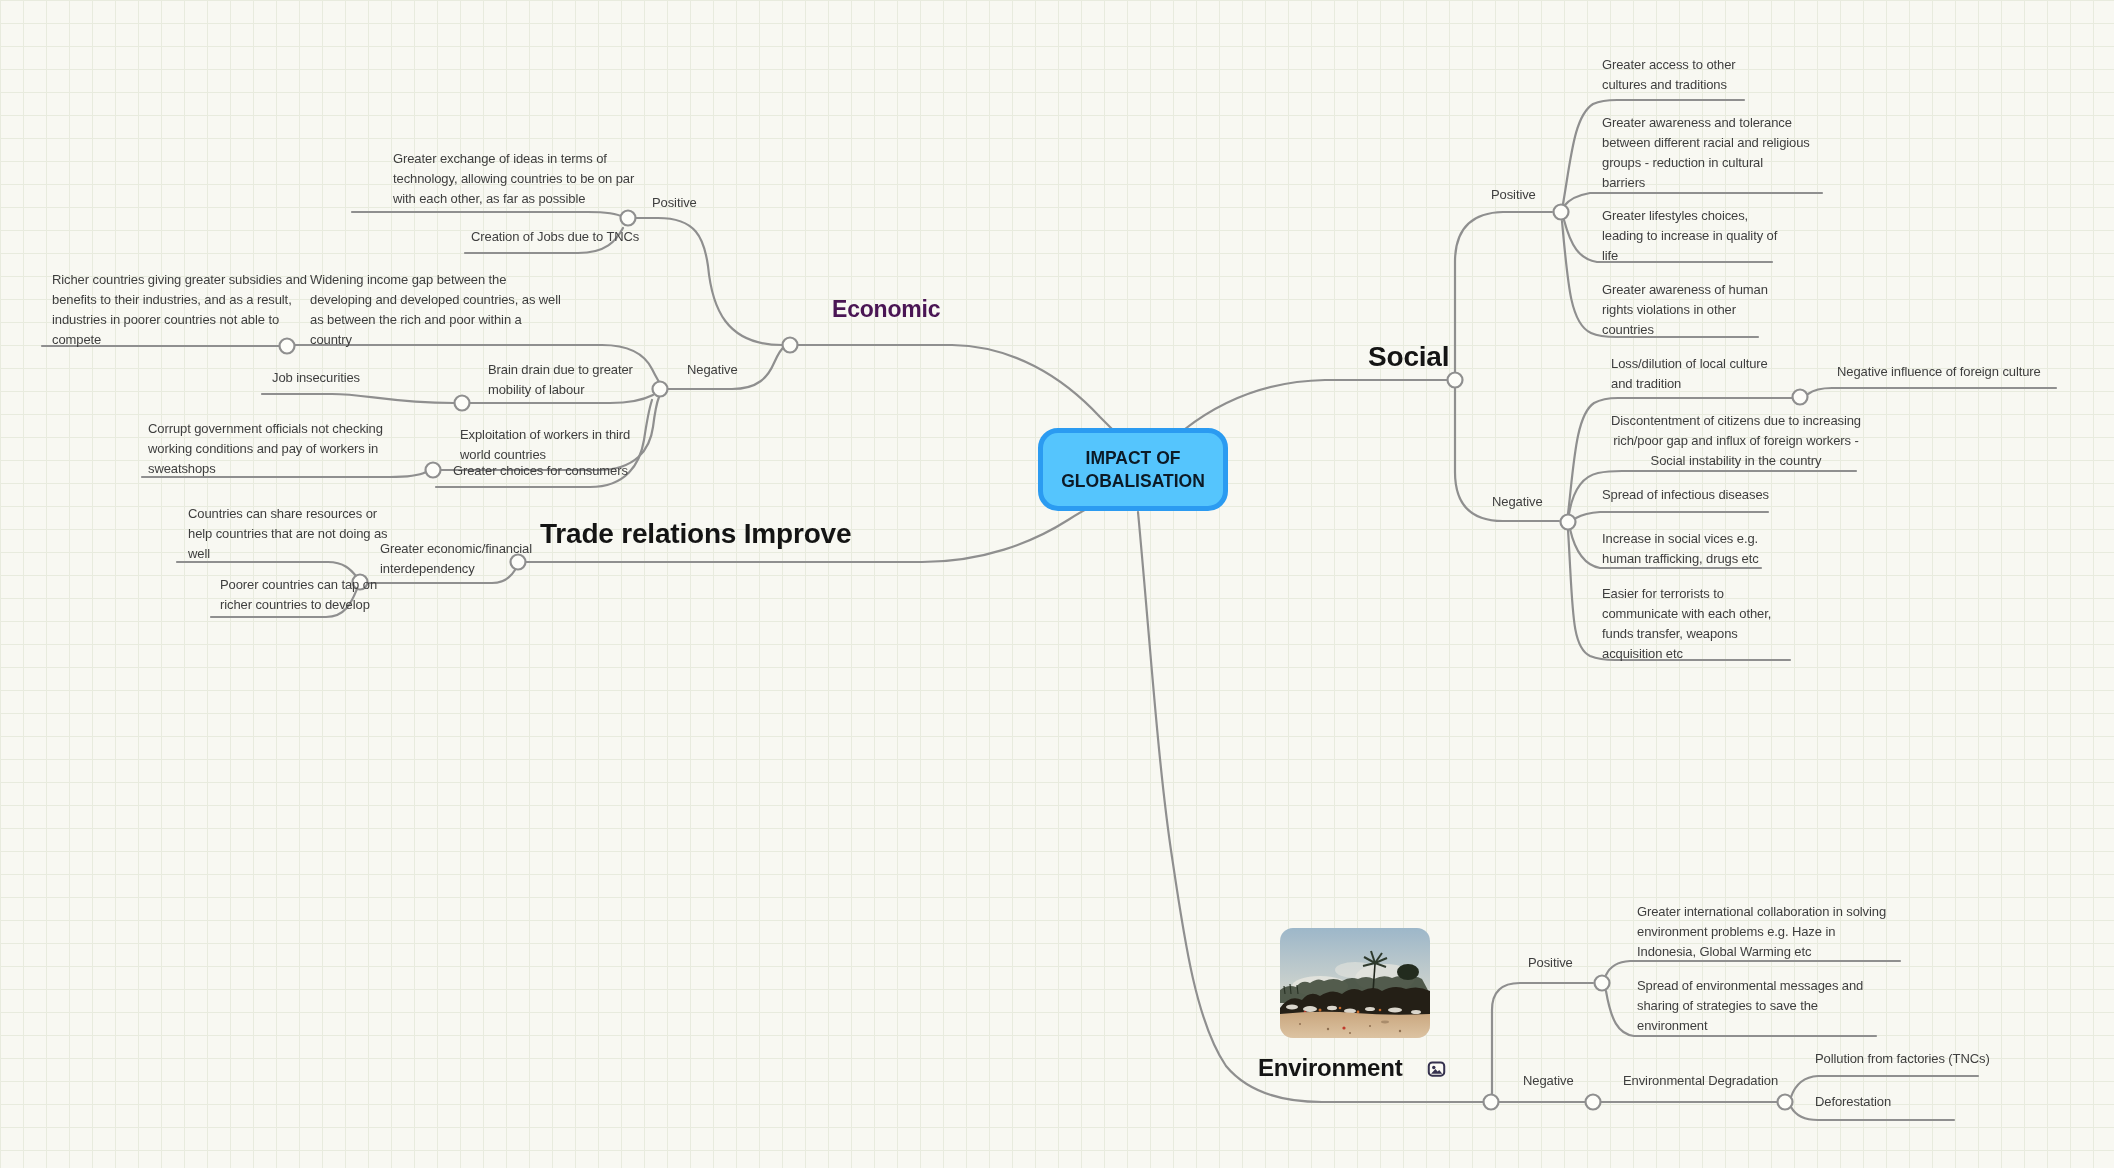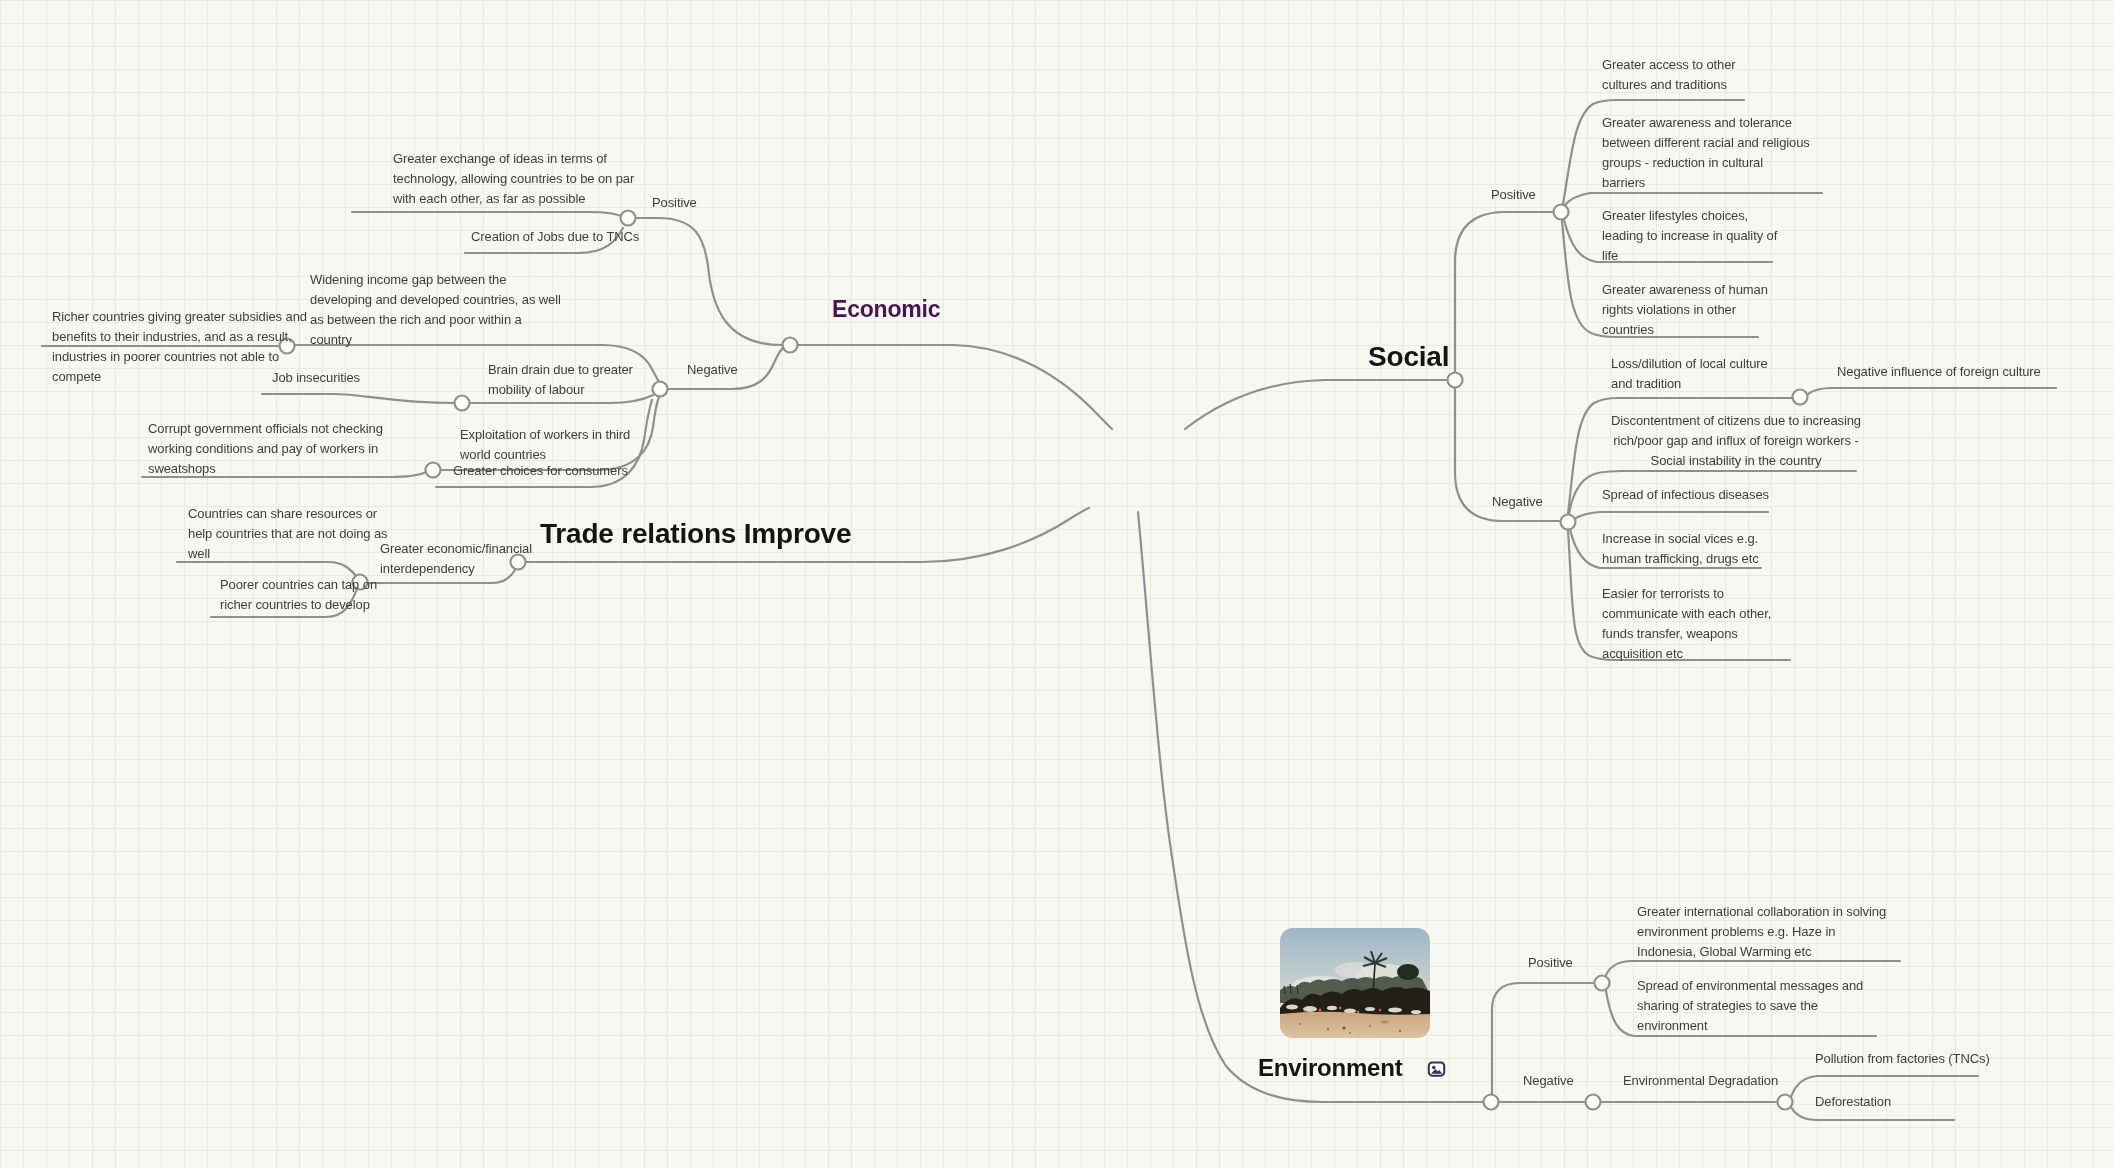--- a/index.html
+++ b/index.html
@@ -92,33 +92,35 @@
     <circle class="dot" cx="1455" cy="380" r="7.5"></circle>
     <circle class="dot" cx="1561" cy="212" r="7.5"></circle>
     <circle class="dot" cx="1568" cy="522" r="7.5"></circle>
     <circle class="dot" cx="1800" cy="397" r="7.5"></circle>
     <circle class="dot" cx="1491" cy="1102" r="7.5"></circle>
     <circle class="dot" cx="1602" cy="983" r="7.5"></circle>
     <circle class="dot" cx="1593" cy="1102" r="7.5"></circle>
     <circle class="dot" cx="1785" cy="1102" r="7.5"></circle>
   </svg>
 
+  <div class="central">IMPACT OF
+GLOBALISATION</div>
 
   <div class="branch-label economic" style="left:832px;top:296px;">Economic</div>
   <div class="topic" style="left:652px;top:193px;">Positive</div>
   <div class="topic" style="left:393px;top:149px;">Greater exchange of ideas in terms of
 technology, allowing countries to be on par
 with each other, as far as possible</div>
   <div class="topic" style="left:471px;top:227px;">Creation of Jobs due to TNCs</div>
   <div class="topic" style="left:687px;top:360px;">Negative</div>
   <div class="topic" style="left:310px;top:270px;">Widening income gap between the
 developing and developed countries, as well
 as between the rich and poor within a
 country</div>
-  <div class="topic" style="left:52px;top:270px;margin-top:37px;">Richer countries giving greater subsidies and
+  <div class="topic" style="left:52px;top:270px;">Richer countries giving greater subsidies and
 benefits to their industries, and as a result,
 industries in poorer countries not able to
 compete</div>
   <div class="topic" style="left:272px;top:368px;">Job insecurities</div>
   <div class="topic" style="left:488px;top:360px;">Brain drain due to greater
 mobility of labour</div>
   <div class="topic" style="left:460px;top:425px;">Exploitation of workers in third
 world countries</div>
   <div class="topic" style="left:441px;top:461px;padding-left:12px;">Greater choices for consumers</div>
   <div class="topic" style="left:148px;top:419px;">Corrupt government officials not checking

